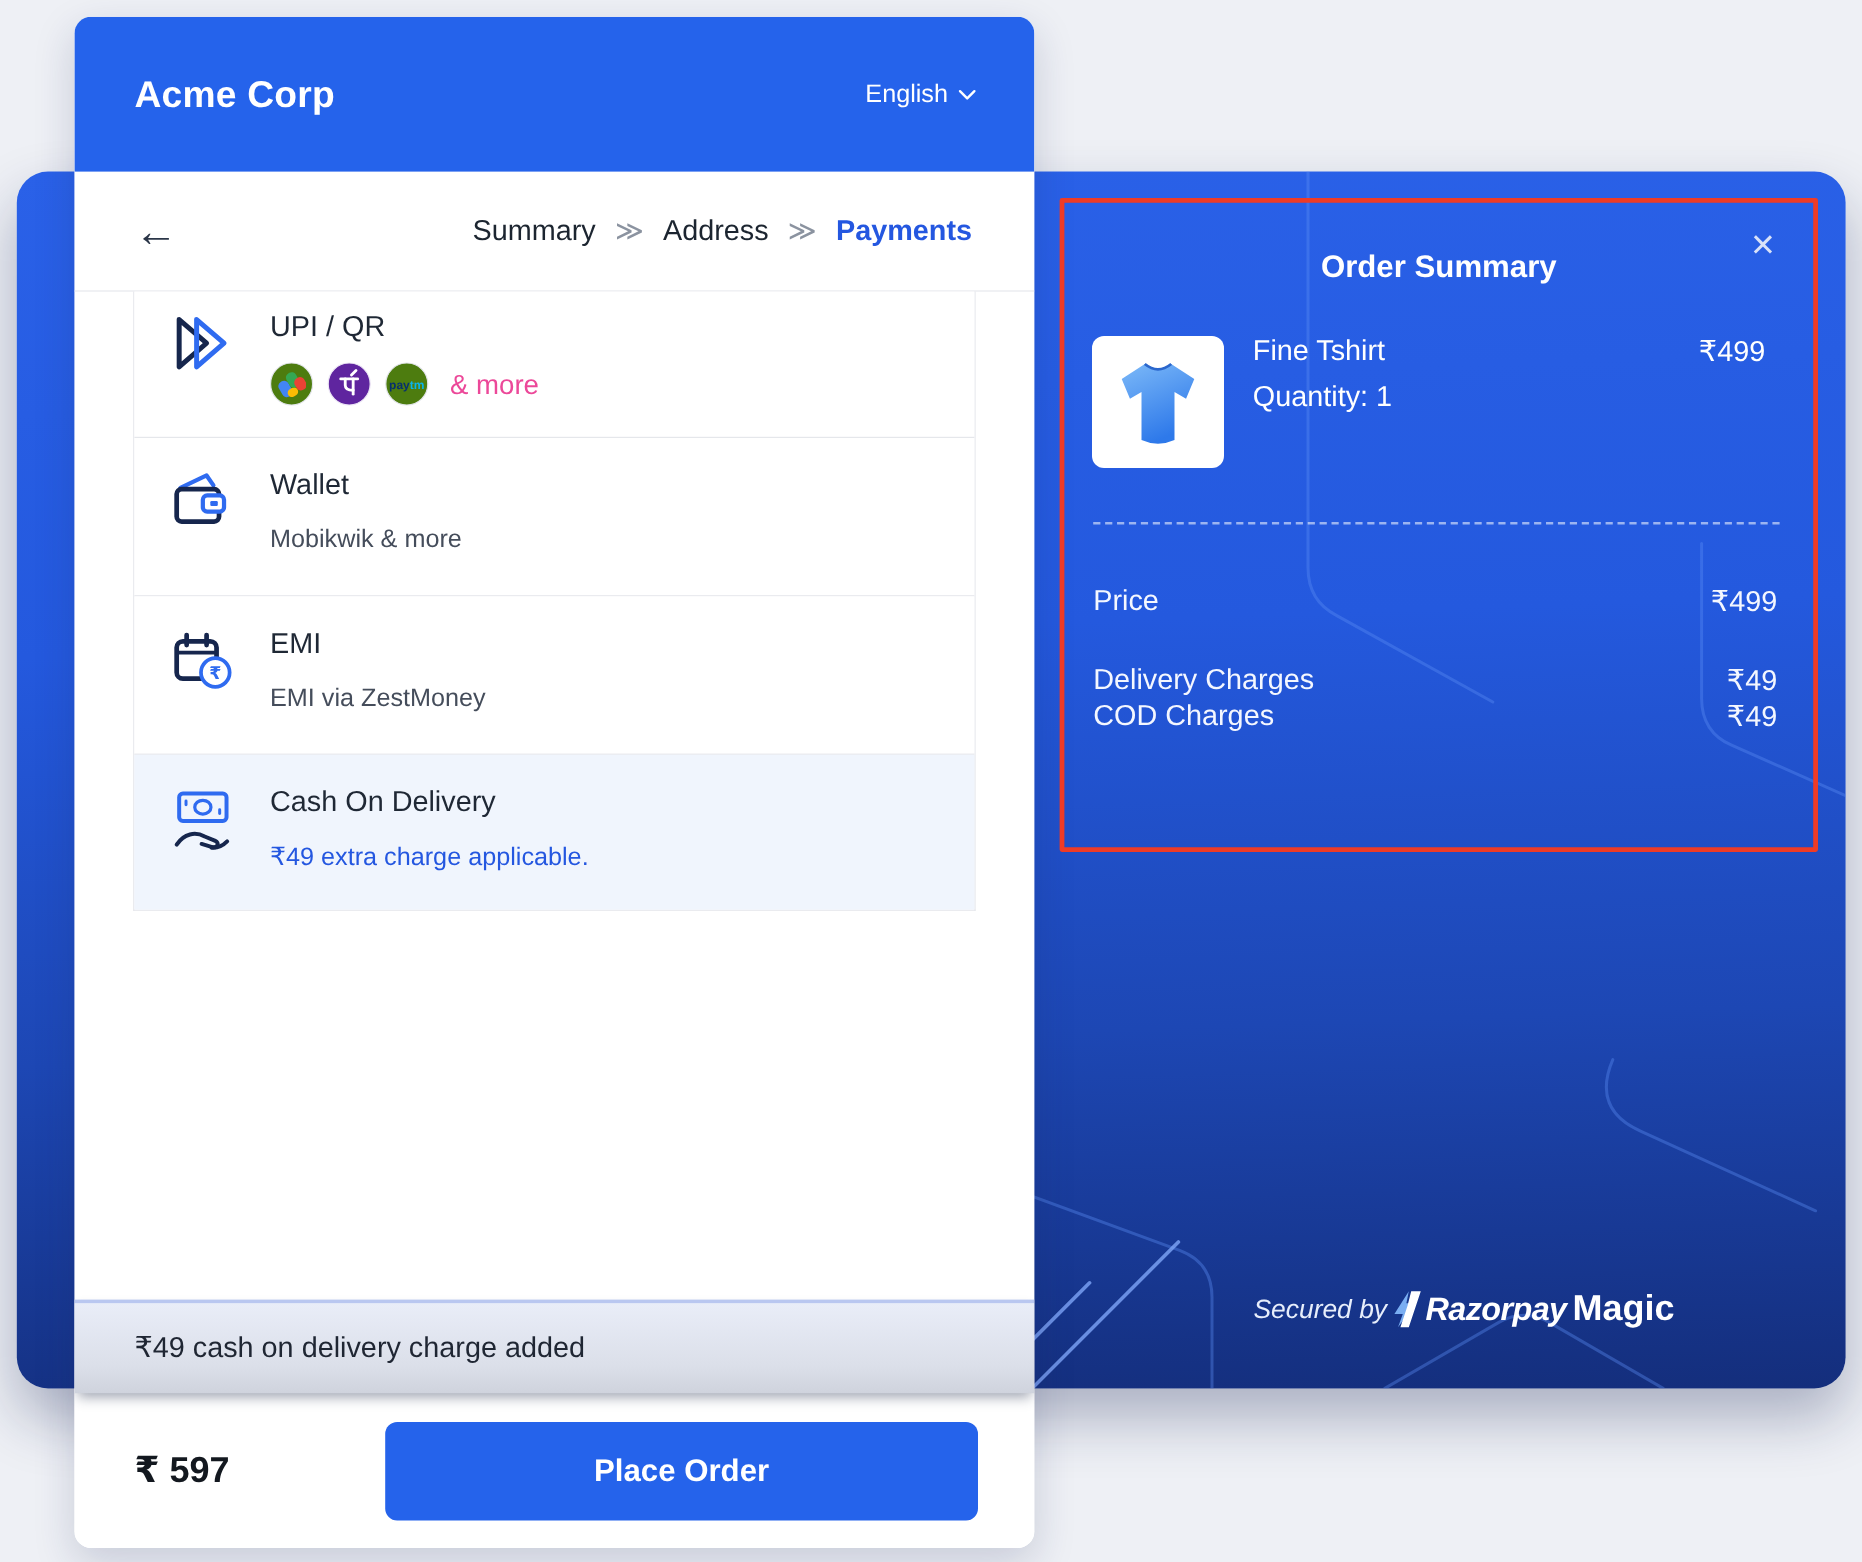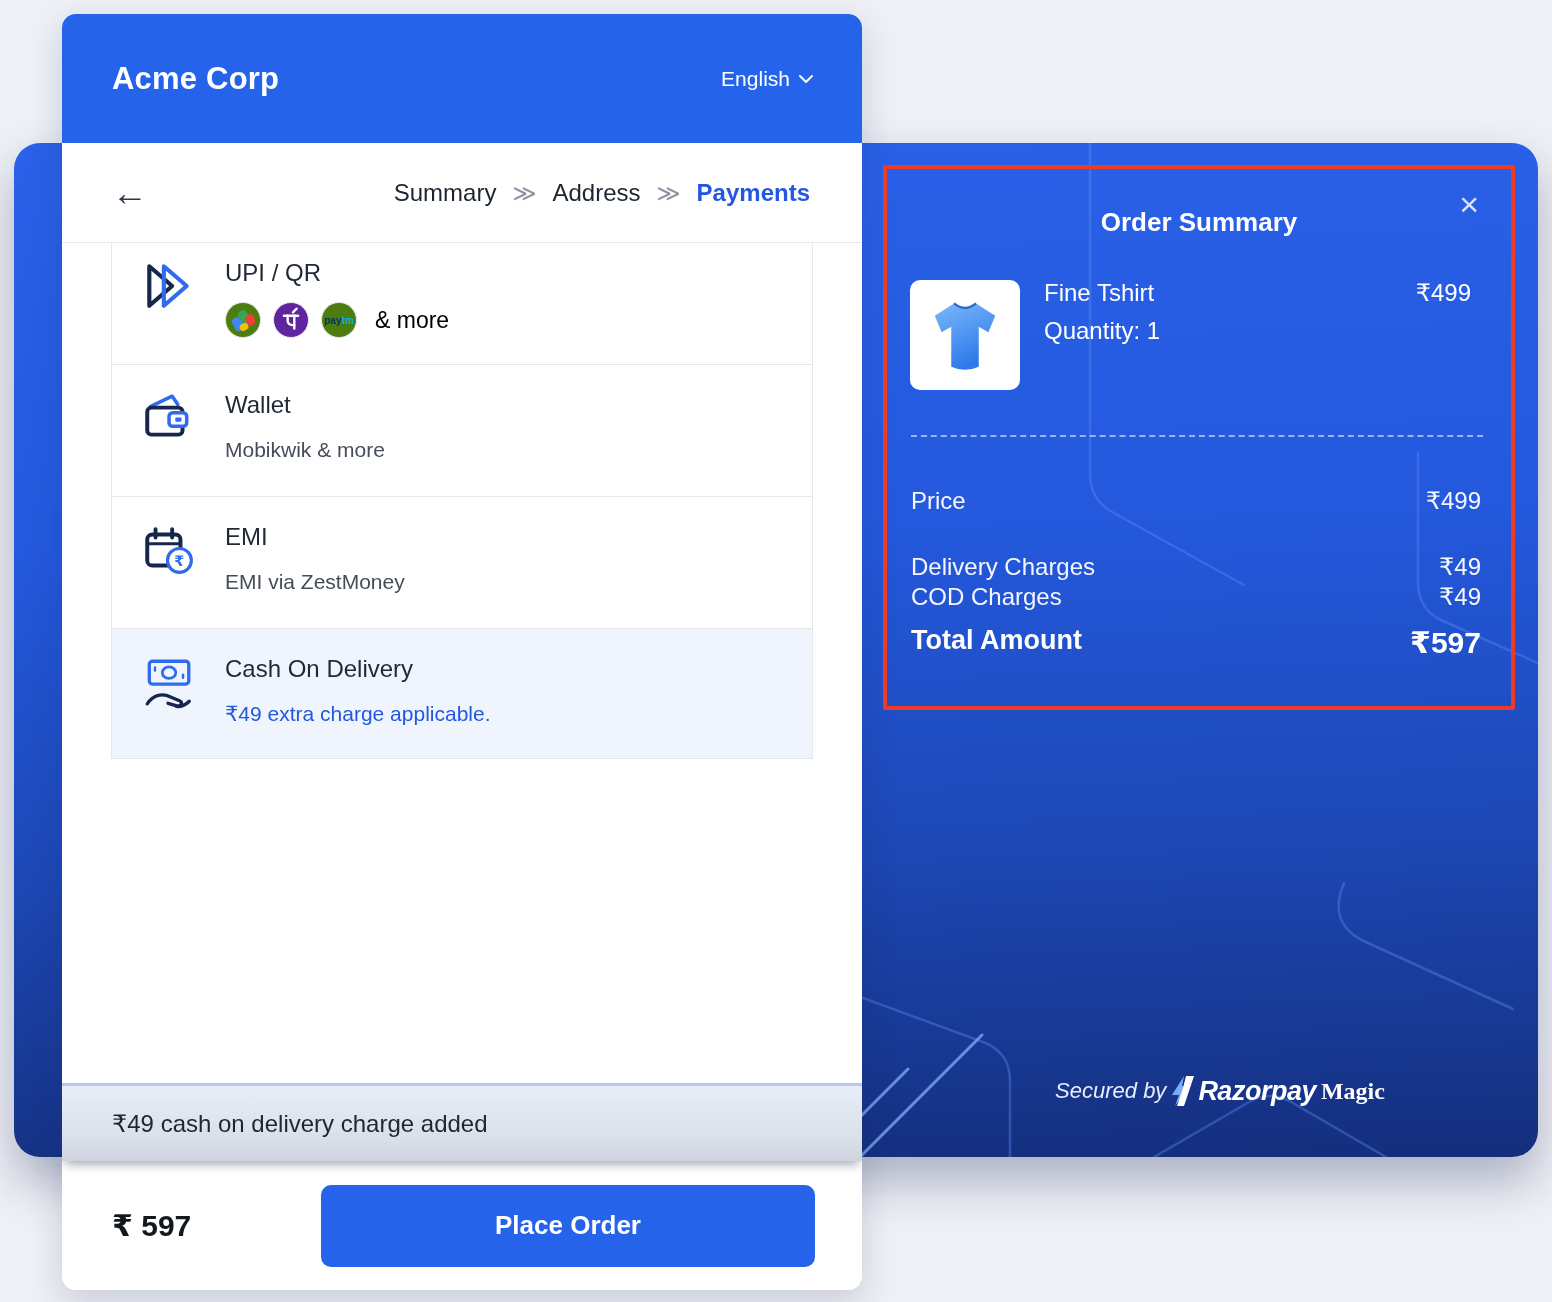--- a/index.html
+++ b/index.html
@@ -8,21 +8,21 @@
 
   
   .blue-panel{position:absolute;left:14px;top:143px;width:1524px;height:1014px;border-radius:26px;
       background:linear-gradient(178deg,#2a61e8 0%,#2459de 38%,#1d47b4 70%,#142e7c 100%);
       box-shadow:0 24px 48px rgba(15,30,80,.30);overflow:hidden;}
   .pattern{position:absolute;inset:0;}
   .secured{position:absolute;left:848px;right:0;top:926px;height:44px;display:flex;
       align-items:center;justify-content:center;gap:3px;color:#e7eefb;margin-left:40px;}
   .sec-prefix{font-style:italic;font-size:22px;}
   .sec-brand{font-size:27px;font-weight:800;font-style:italic;color:#fff;letter-spacing:-.5px;}
-  .sec-suffix{font-size:24px;font-weight:600;color:#fff;margin-left:2px;font-family:Liberation Serif, serif;}
+  .sec-suffix{font-size:30px;font-weight:600;color:#fff;margin-left:2px;}
 
   
   .card{position:absolute;left:62px;top:14px;width:800px;height:1276px;background:#fff;
       border-radius:14px;box-shadow:0 12px 34px rgba(25,40,90,.18);overflow:hidden;}
   .card-header{height:129px;background:#2563eb;display:flex;align-items:center;
       justify-content:space-between;padding:0 48px 0 50px;box-sizing:border-box;}
   .brand{color:#fff;font-size:31px;font-weight:700;letter-spacing:.2px;}
   .lang{display:flex;align-items:center;gap:8px;color:#fff;font-size:21px;cursor:pointer;}
   .breadcrumb-bar{height:100px;display:flex;align-items:center;border-bottom:1px solid #e6e8ed;
       padding:0 52px 0 50px;box-sizing:border-box;}
@@ -41,21 +41,21 @@
   .pay-row.cod{height:129px;background:#f0f5fd;border-bottom:none;}
   .pm-icon{width:54px;height:54px;flex:0 0 54px;}
   .pm-text{margin-left:30px;}
   .pm-title{font-size:24px;color:#1f2835;}
   .pm-sub{font-size:21px;color:#454d5b;margin-top:19px;}
   .pm-sub.blue{color:#2457e0;}
   .apps{display:flex;align-items:center;gap:12px;margin-top:15px;}
   .app-circ{width:36px;height:36px;border-radius:50%;background:#4d7c0f;border:1.5px solid #e1e4e9;
       display:flex;align-items:center;justify-content:center;box-sizing:border-box;overflow:hidden;}
   .app-circ.pp{background:#5f259f;border-color:#ece6f5;}
-  .more{font-size:23px;color:#000000;margin-left:6px;}
+  .more{font-size:23px;color:#ec4899;margin-left:6px;}
 
   
   .toast{position:absolute;left:0;top:1069px;width:800px;height:78px;box-sizing:border-box;
       border-top:3px solid #b9c7f0;background:linear-gradient(180deg,#e9edf8 0%,#dbdfe9 70%,#cfd3dd 100%);
       display:flex;align-items:center;padding-left:50px;font-size:24px;color:#1f2633;
       box-shadow:0 6px 10px -3px rgba(40,50,80,.45);z-index:2;}
   .card-footer{position:absolute;left:0;top:1147px;width:800px;height:129px;background:#fff;
       display:flex;align-items:center;z-index:1;}
   .amount{margin-left:50px;font-size:30px;font-weight:700;color:#13181f;}
   .cta{margin-left:auto;margin-right:47px;width:494px;height:82px;border:none;border-radius:10px;
@@ -259,19 +259,15 @@
       <span class="val">₹499</span>
     </div>
     <div class="os-row" style="top:384px">
       <span>Delivery Charges</span>
       <span class="val">₹49</span>
     </div>
     <div class="os-row" style="top:414px">
       <span>COD Charges</span>
       <span class="val">₹49</span>
     </div>
-    <div class="os-row total" style="top:456px">
-      <span>Total Amount</span>
-      <span class="val">₹597</span>
-    </div>
   </div>
 
 </div>
 
 </body></html>

